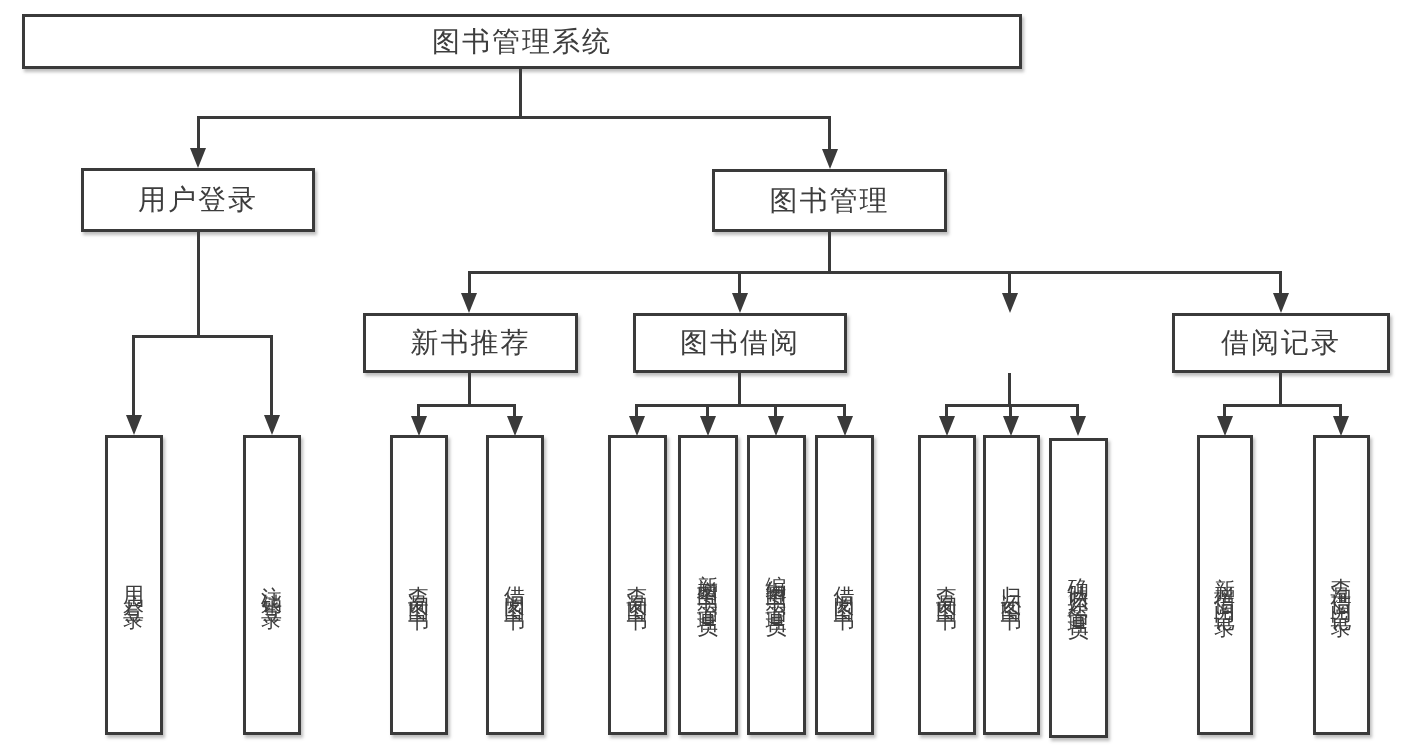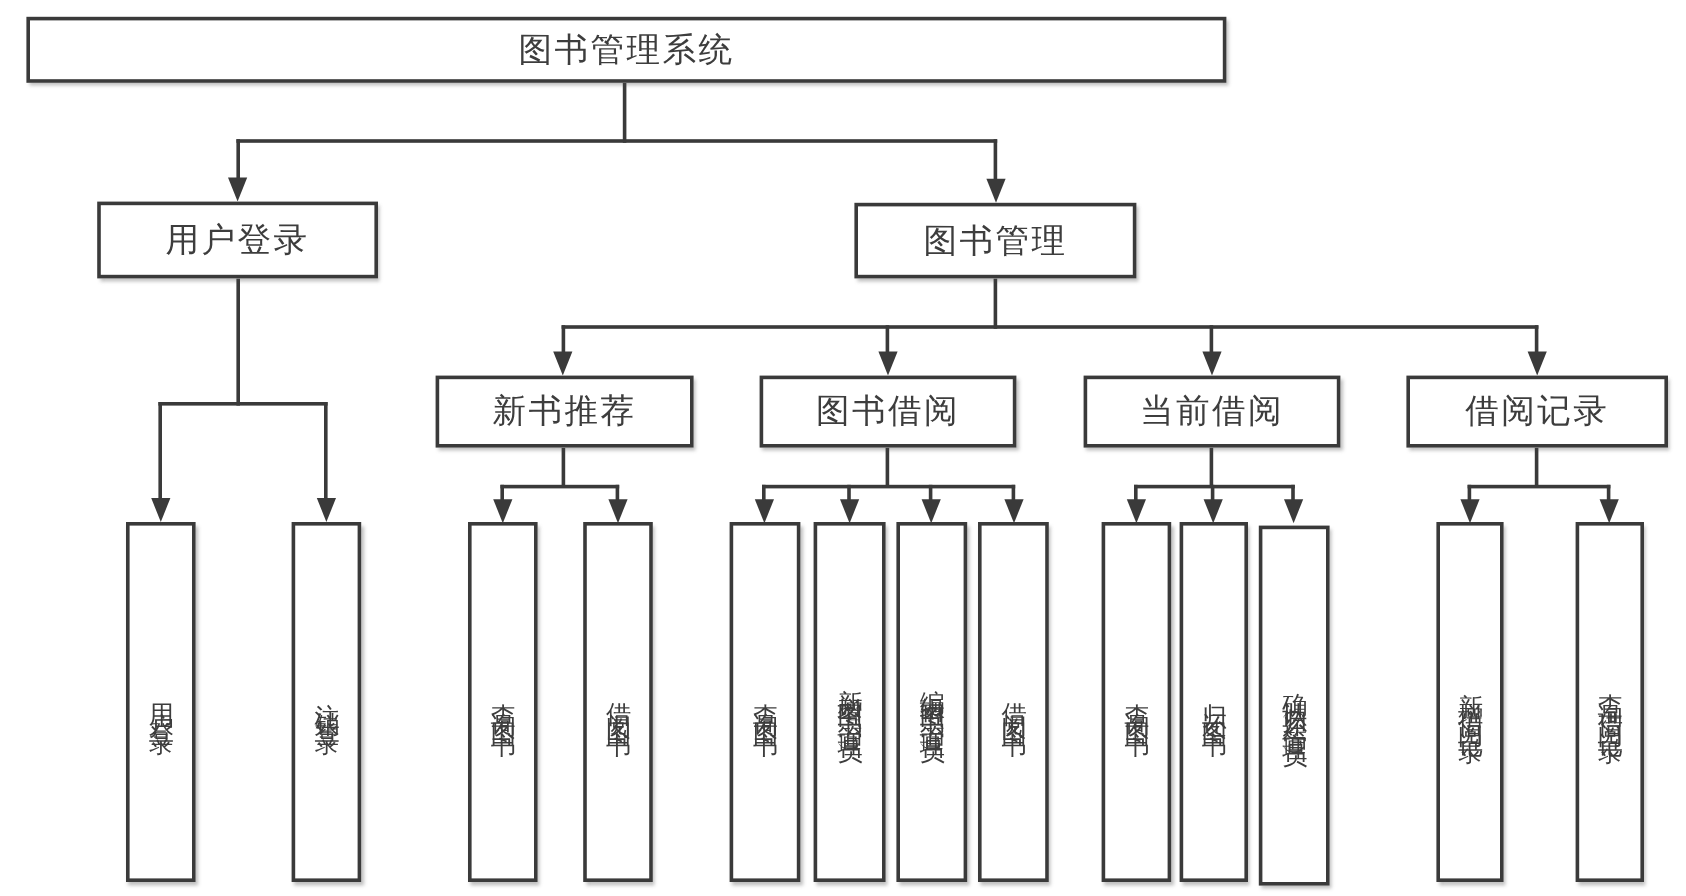--- a/index.html
+++ b/index.html
@@ -113,23 +113,20 @@
   <div class="box" style="left:712px;top:169px;width:235px;height:63px">
     <span>图书管理</span>
   </div>
 
   <div class="box" style="left:363px;top:313px;width:215px;height:60px">
     <span>新书推荐</span>
   </div>
   <div class="box" style="left:633px;top:313px;width:214px;height:60px">
     <span>图书借阅</span>
   </div>
-  <div class="box" style="left:903px;top:313px;width:214px;height:60px">
-    <span>当前借阅</span>
-  </div>
   <div class="box" style="left:1172px;top:313px;width:218px;height:60px">
     <span>借阅记录</span>
   </div>
 
   <div class="vbox" style="left:105px;top:435px;width:58px;height:300px">
     <span>用户登录</span>
   </div>
   <div class="vbox" style="left:243px;top:435px;width:58px;height:300px">
     <span>注销登录</span>
   </div>

